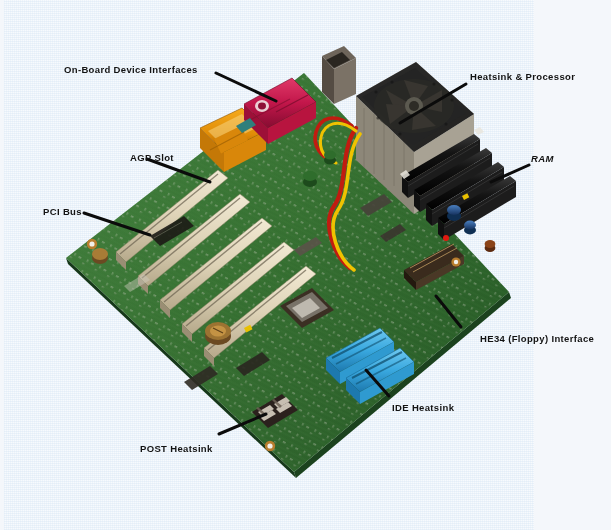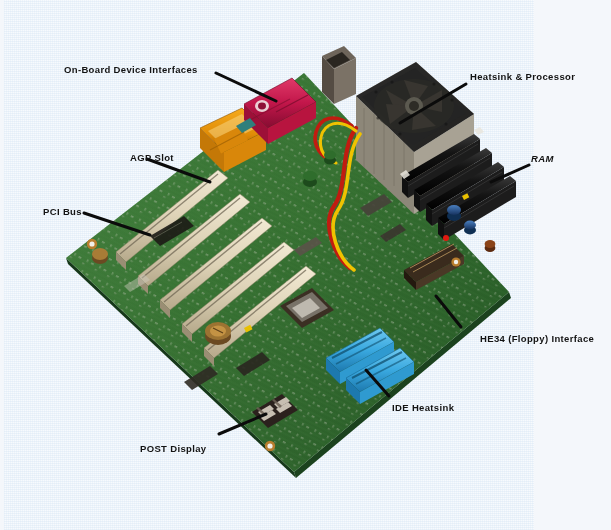--- a/index.html
+++ b/index.html
@@ -371,15 +371,15 @@
   <div class="lbl" style="left:92px;top:152px;margin-left:34px;">AGP Slot</div>
 
   <div class="lbl" style="left:527px;top:153px;font-style:italic;">RAM</div>
 
   <div class="lbl" style="left:23px;top:206px;margin-left:16px;">PCI Bus</div>
 
   <div class="lbl" style="left:461px;top:333px;margin-left:15px;">HE34 (Floppy) Interface</div>
 
   <div class="lbl" style="left:388px;top:402px;">IDE Heatsink</div>
 
-  <div class="lbl" style="left:136px;top:443px;">POST Display</div>
+  <div class="lbl" style="left:136px;top:443px;">POST Heatsink</div>
 
 </div>
 
 </body></html>

